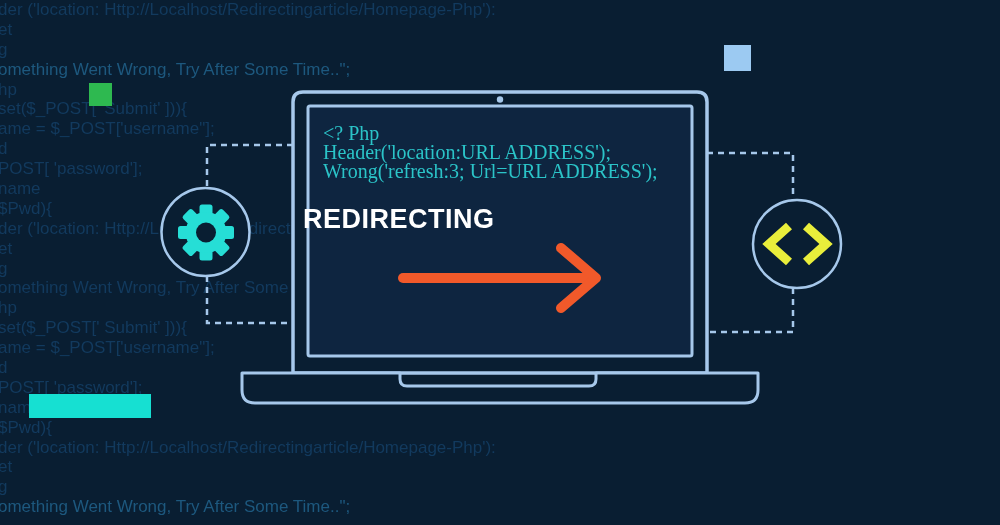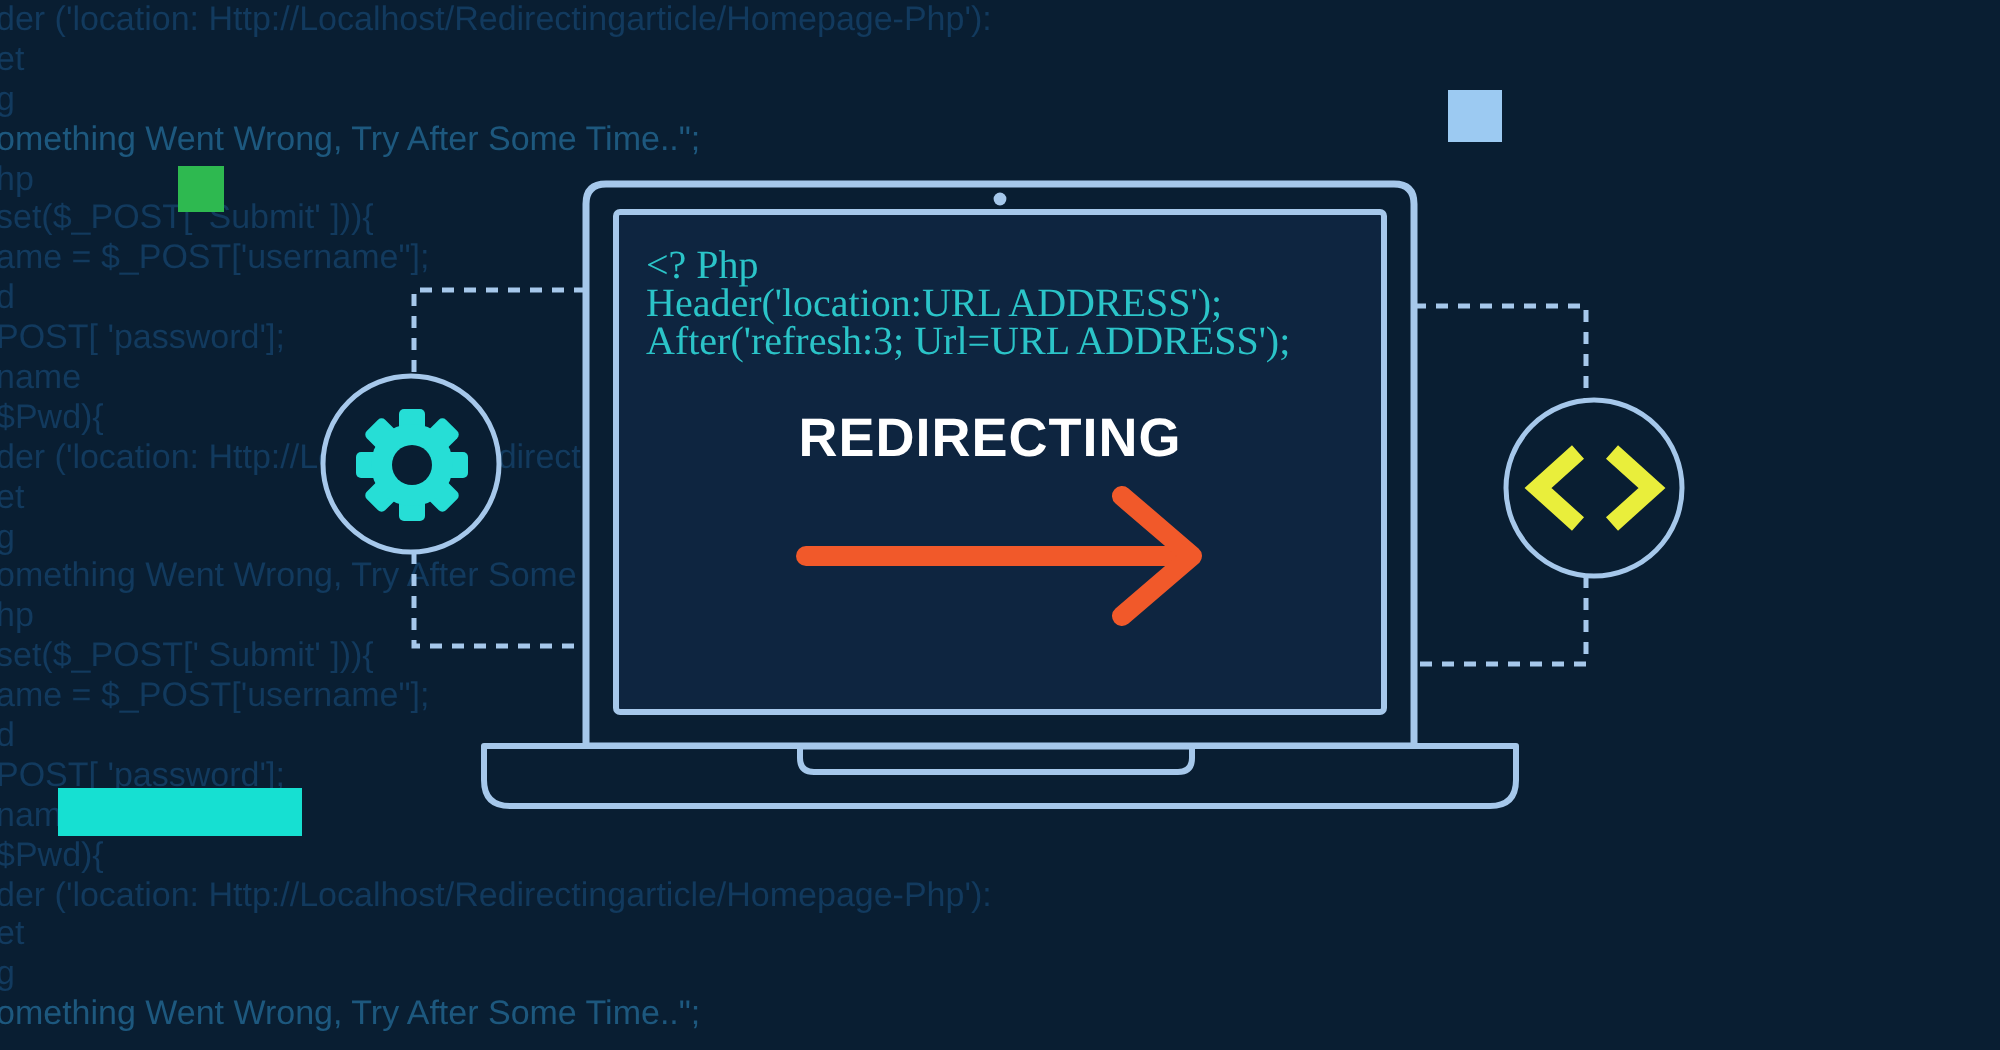--- a/index.html
+++ b/index.html
@@ -29,21 +29,21 @@
   .arrow{fill:none;stroke:var(--orange);stroke-width:10;stroke-linecap:round;stroke-linejoin:round;}
   .sq-green{fill:var(--green);}
   .sq-sky{fill:var(--sky);}
   .sq-yellow{fill:var(--yellow2);}
   .sq-orange{fill:var(--orange);}
   .sq-cyan{fill:var(--cyanbar);}
   
   .screen-code{position:absolute;left:323px;top:124px;}
   .screen-line{font-size:20px;line-height:19px;color:var(--teal);white-space:pre;font-family:Liberation Serif, serif;}
   .redirect-title{
-    position:absolute;left:303px;top:204px;width:384px;text-align:center;
+    position:absolute;left:303px;top:204px;width:384px;
     font-size:27px;font-weight:bold;letter-spacing:0.5px;color:var(--white);
   }
 </style>
 </head>
 <body>
 
 <div class="canvas">
 
   <div class="bg-code">
       <div class="bg-line">der ('location: Http://Localhost/Redirectingarticle/Homepage-Php'):</div>
@@ -123,18 +123,18 @@
     <rect class="sq-green" x="89" y="83" width="23" height="23"></rect>
     <rect class="sq-sky" x="724" y="45" width="27" height="26"></rect>
     <rect class="sq-yellow" x="928" y="79" width="24" height="24"></rect>
     <rect class="sq-orange" x="887" y="393" width="21" height="22"></rect>
     <rect class="sq-cyan" x="29" y="394" width="122" height="24"></rect>
   </svg>
 
   <div class="screen-code">
       <div class="screen-line">&lt;? Php</div>
       <div class="screen-line">Header('location:URL ADDRESS');</div>
-      <div class="screen-line">After('refresh:3; Url=URL ADDRESS');</div>
+      <div class="screen-line">Wrong('refresh:3; Url=URL ADDRESS');</div>
     </div>
 
   <div class="redirect-title">REDIRECTING</div>
 
 </div>
 
 </body></html>

